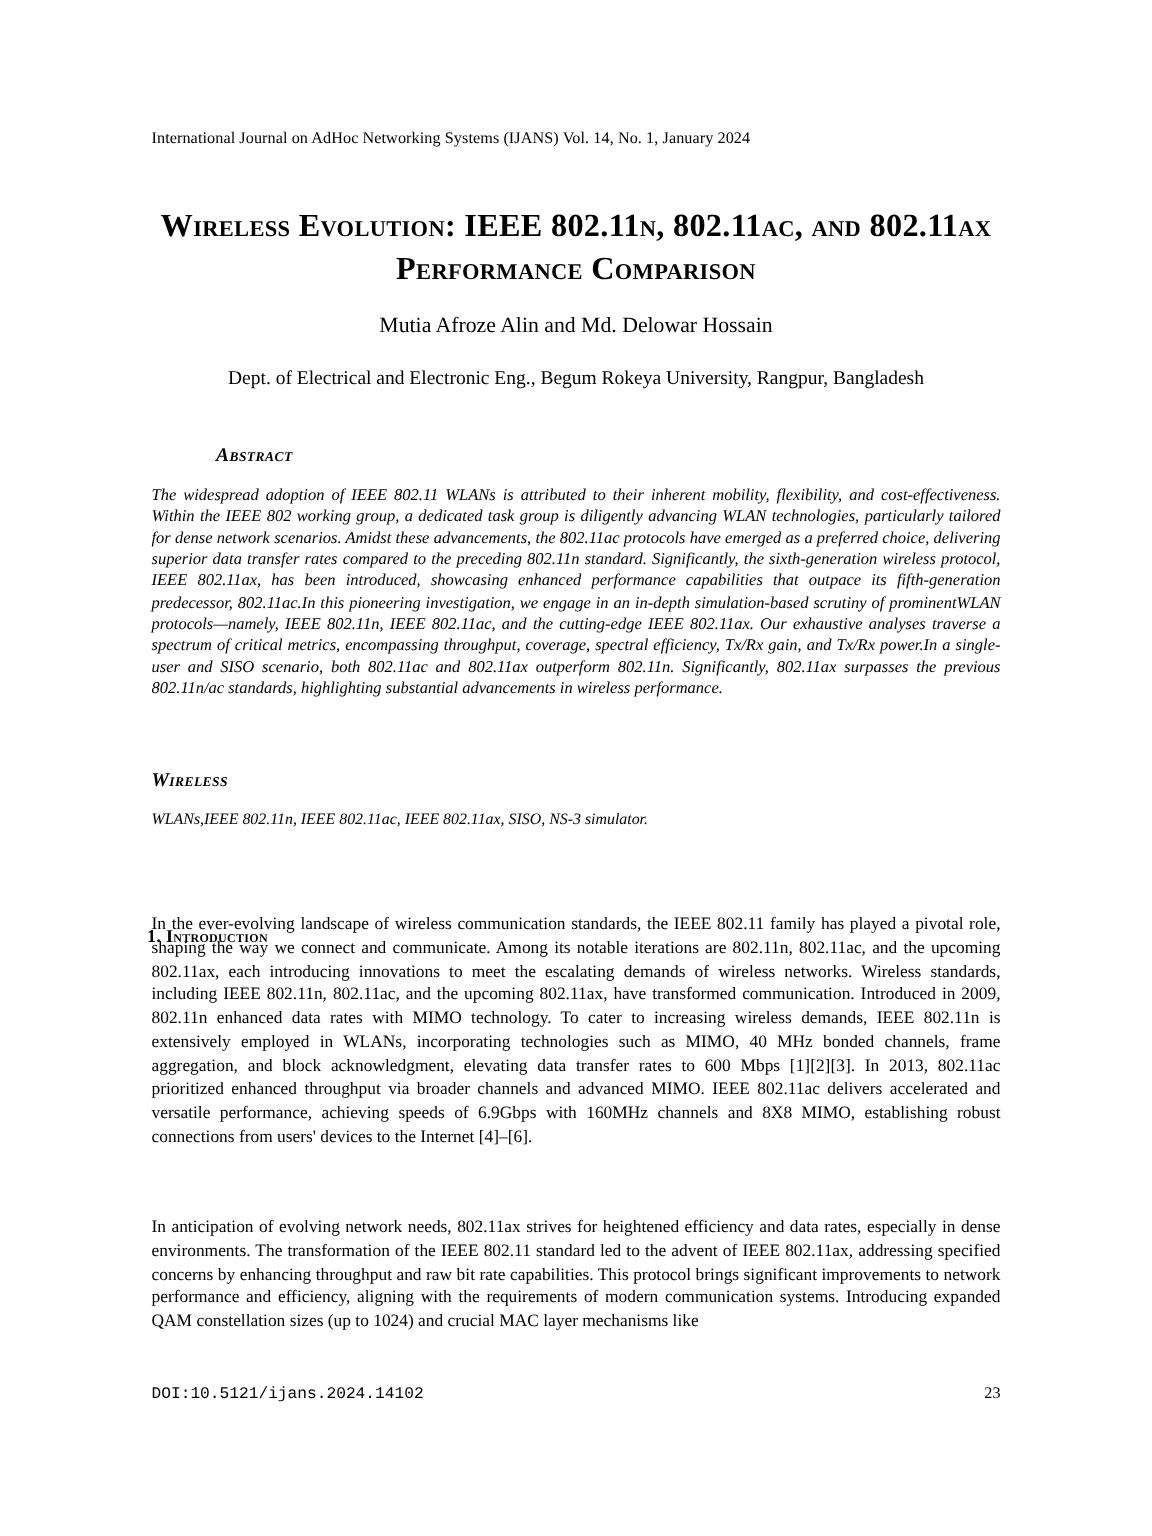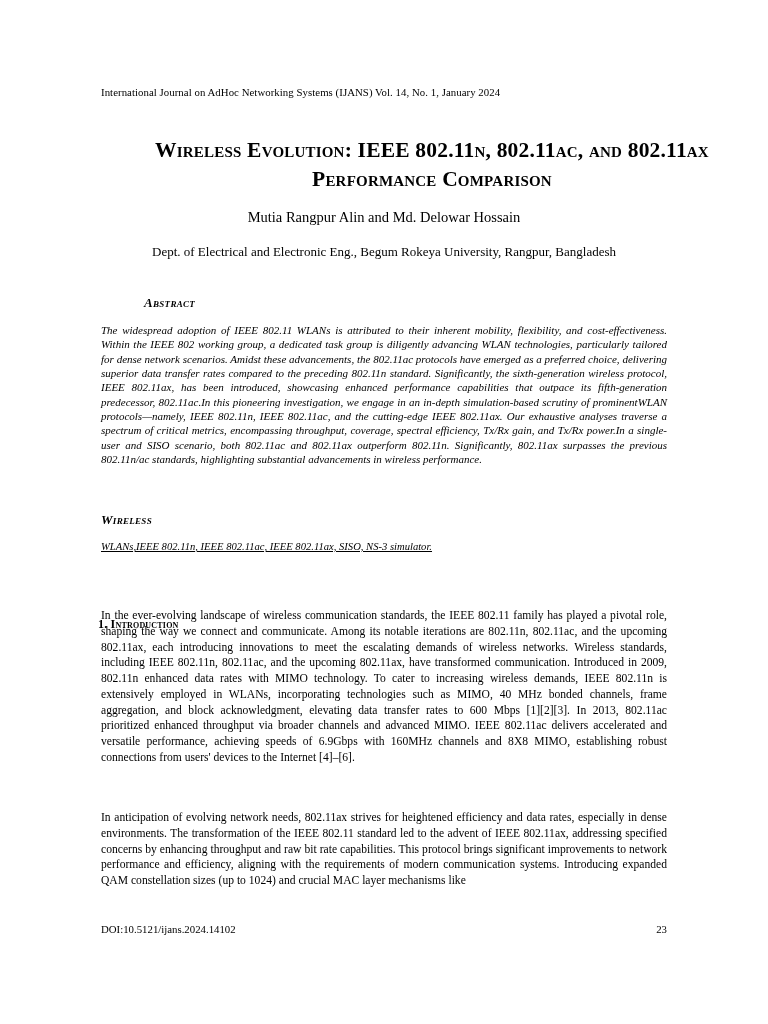--- a/index.html
+++ b/index.html
@@ -37,21 +37,20 @@
     white-space: nowrap;
   }
 
   
   .title-block {
     position: absolute;
     left: 101px;
     top: 136px;
     width: 566px;
     text-align: center;
-    margin-left: 48px;
   }
   .paper-title {
     font-size: 21.5px;
     line-height: 28.5px;
     font-weight: bold;
     font-variant: small-caps;
     letter-spacing: 0.2px;
     margin: 0;
   }
 
@@ -118,21 +117,20 @@
   .keywords-body {
     position: absolute;
     left: 101px;
     top: 540px;
     width: 566px;
     font-size: 10.6px;
     line-height: 14.35px;
     font-style: italic;
     text-align: left;
     margin: 0;
-    text-decoration: underline;
   }
 
   
   .body-par {
     position: absolute;
     left: 101px;
     width: 566px;
     font-size: 11.6px;
     line-height: 15.75px;
     text-align: justify;
@@ -147,35 +145,35 @@
     position: absolute;
     left: 101px;
     top: 922px;
     width: 566px;
     font-size: 10.8px;
     line-height: 14px;
     display: flex;
     justify-content: space-between;
     align-items: baseline;
   }
-  .footer-doi { text-align: left; }
+  .footer-doi { text-align: left; font-family: Liberation Mono, monospace; }
   .footer-page { }
 </style>
 </head>
 <body>
 
 <div class="page">
 
   <div class="journal-header">International Journal on AdHoc Networking Systems (IJANS) Vol. 14, No. 1, January 2024</div>
 
   <div class="title-block">
     <h1 class="paper-title">Wireless Evolution: IEEE 802.11n, 802.11ac, and 802.11ax Performance Comparison</h1>
   </div>
 
-  <div class="authors">Mutia Rangpur Alin and Md. Delowar Hossain</div>
+  <div class="authors">Mutia Afroze Alin and Md. Delowar Hossain</div>
 
   <div class="affiliation">Dept. of Electrical and Electronic Eng., Begum Rokeya University, Rangpur, Bangladesh</div>
 
   <div class="head-abstract">Abstract</div>
 
   <p class="abstract-body">The widespread adoption of IEEE 802.11 WLANs is attributed to their inherent mobility, flexibility, and cost-effectiveness. Within the IEEE 802 working group, a dedicated task group is diligently advancing WLAN technologies, particularly tailored for dense network scenarios. Amidst these advancements, the 802.11ac protocols have emerged as a preferred choice, delivering superior data transfer rates compared to the preceding 802.11n standard. Significantly, the sixth-generation wireless protocol, IEEE 802.11ax, has been introduced, showcasing enhanced performance capabilities that outpace its fifth-generation predecessor, 802.11ac.In this pioneering investigation, we engage in an in-depth simulation-based scrutiny of prominentWLAN protocols—namely, IEEE 802.11n, IEEE 802.11ac, and the cutting-edge IEEE 802.11ax. Our exhaustive analyses traverse a spectrum of critical metrics, encompassing throughput, coverage, spectral efficiency, Tx/Rx gain, and Tx/Rx power.In a single-user and SISO scenario, both 802.11ac and 802.11ax outperform 802.11n. Significantly, 802.11ax surpasses the previous 802.11n/ac standards, highlighting substantial advancements in wireless performance.</p>
 
   <div class="head-keywords">Wireless</div>
 
   <p class="keywords-body">WLANs,IEEE 802.11n, IEEE 802.11ac, IEEE 802.11ax, SISO, NS-3 simulator.</p>

